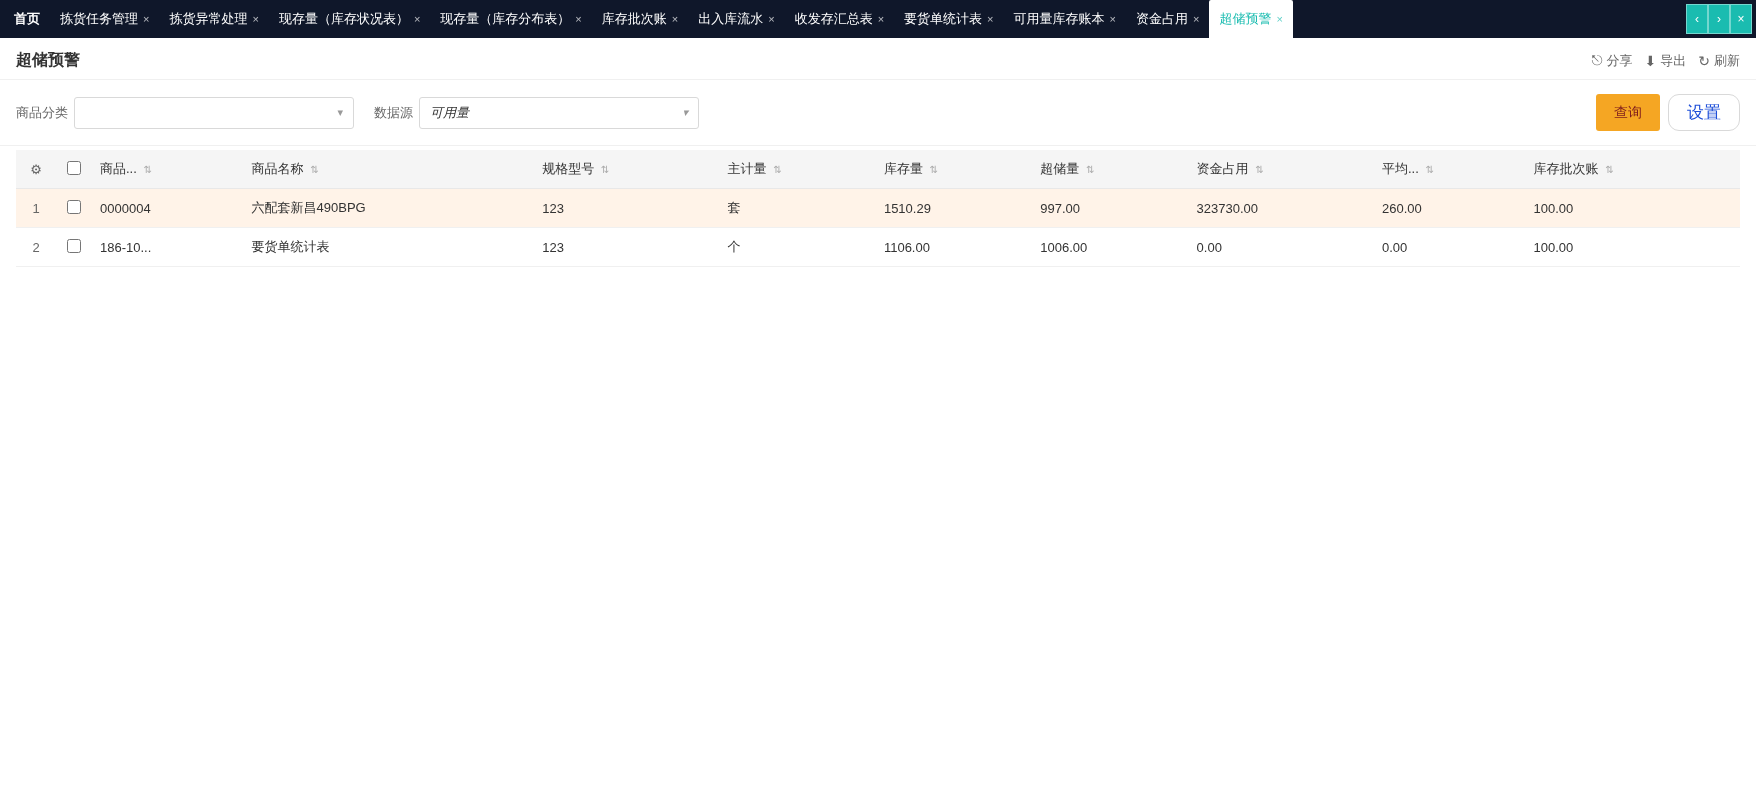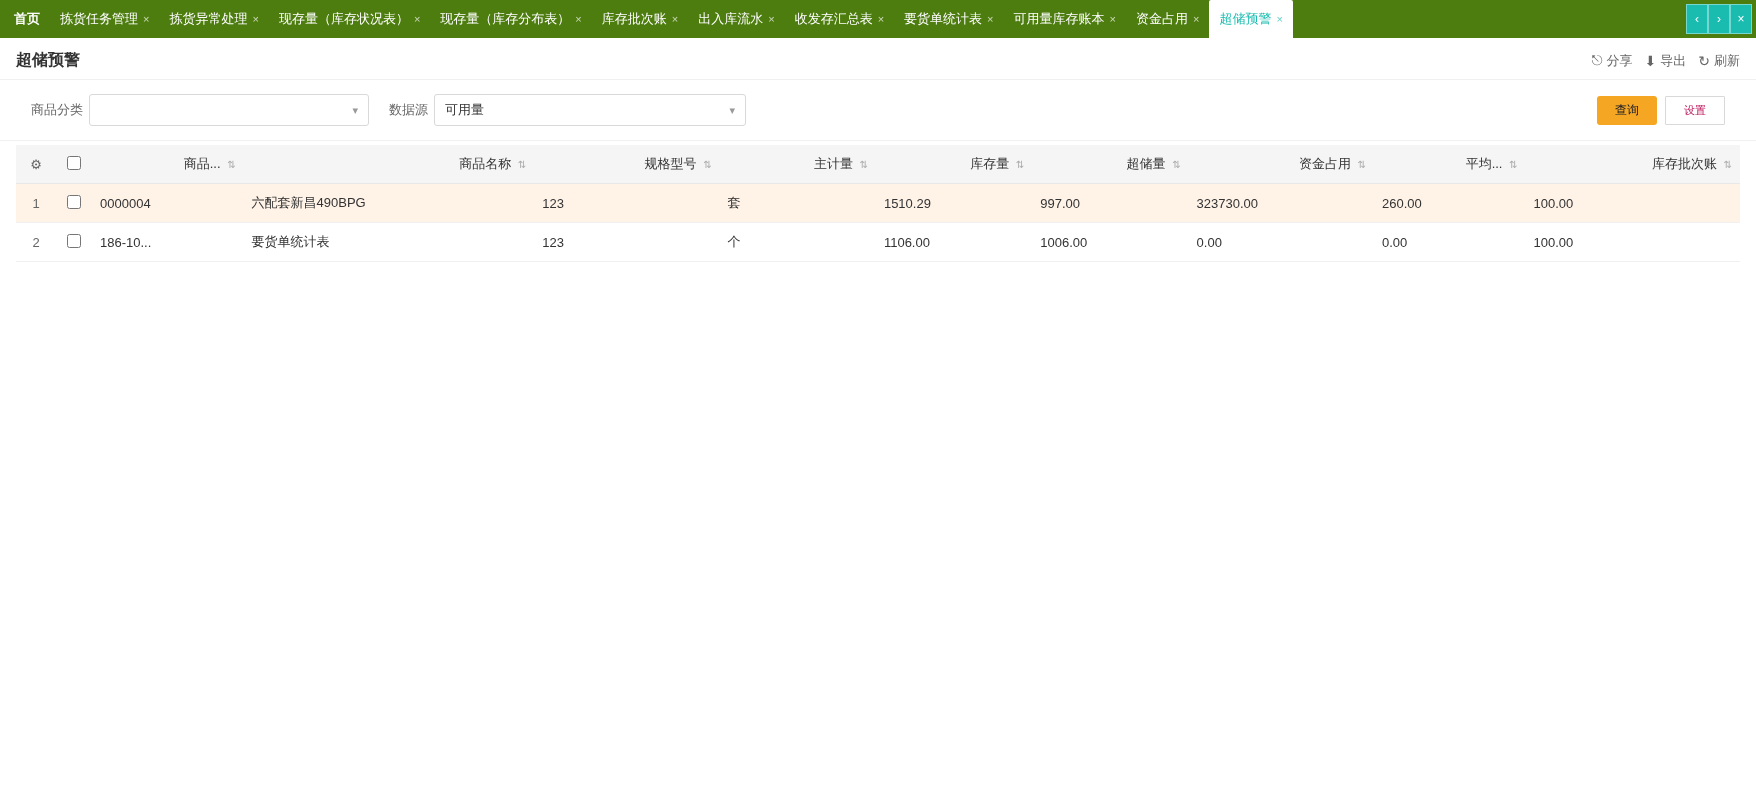--- a/index.html
+++ b/index.html
@@ -2,21 +2,21 @@
 <html><head>
   <meta charset="utf-8">
   <style>
     * { margin: 0; padding: 0; box-sizing: border-box; }
     body { font-family: 'Microsoft YaHei', Arial, sans-serif; font-size: 13px; background: #f5f5f5; color: #333; overflow-x: hidden; }
 
     
     .top-nav {
       display: flex;
       align-items: center;
-      background: #4d7c0f;
+      background: #0f172a;
       height: 38px;
       padding: 0 4px;
       overflow: hidden;
       position: relative;
     }
     .nav-item {
       display: flex;
       align-items: center;
       height: 38px;
       padding: 0 10px;
@@ -86,21 +86,21 @@
       cursor: pointer;
       font-size: 13px;
       background: none;
       border: none;
     }
 
     
     .filter-area {
       display: flex;
       align-items: center;
-      padding: 14px 31px;
+      padding: 14px 16px;
       gap: 20px;
       border-bottom: 1px solid #f0f0f0;
     }
     .filter-group {
       display: flex;
       align-items: center;
       gap: 6px;
     }
     .filter-label {
       color: #666;
@@ -115,66 +115,67 @@
       padding: 0 10px;
       font-size: 13px;
       color: #333;
       background: #fff;
       display: flex;
       align-items: center;
       justify-content: space-between;
       cursor: pointer;
     }
     .filter-select-wide {
-      width: 312px;
+      width: 280px;
+      font-style: italic;
     }
     .filter-select .arrow {
       color: #999;
       font-size: 11px;
     }
     .filter-actions {
       margin-left: auto;
       display: flex;
       gap: 8px;
     }
     .btn-query {
       background: #f5a623;
-      color: #0f172a;
+      color: #7f1d1d;
       border: none;
       border-radius: 3px;
       padding: 6px 18px;
-      font-size: 12px;
+      font-size: 14px;
       cursor: pointer;
     }
     .btn-settings {
       background: #fff;
-      color: #be185d;
+      color: #1d4ed8;
       border: 1px solid #d9d9d9;
-      border-radius: 1px;
+      border-radius: 11px;
       padding: 6px 18px;
-      font-size: 11px;
+      font-size: 17px;
       cursor: pointer;
     }
 
     
     .table-container {
       padding: 0 16px;
     }
     table {
       width: 100%;
       border-collapse: collapse;
       margin-top: 4px;
     }
     thead tr {
       background: #f5f5f5;
       border-bottom: 1px solid #e8e8e8;
     }
     thead th {
       padding: 10px 8px;
-      text-align: right;
+      text-align: left;
       font-weight: normal;
       color: #333;
       font-size: 13px;
       border-right: none;
       white-space: nowrap;
     }
     thead th.sortable {
       cursor: pointer;
     }
     thead th .sort-icon {

